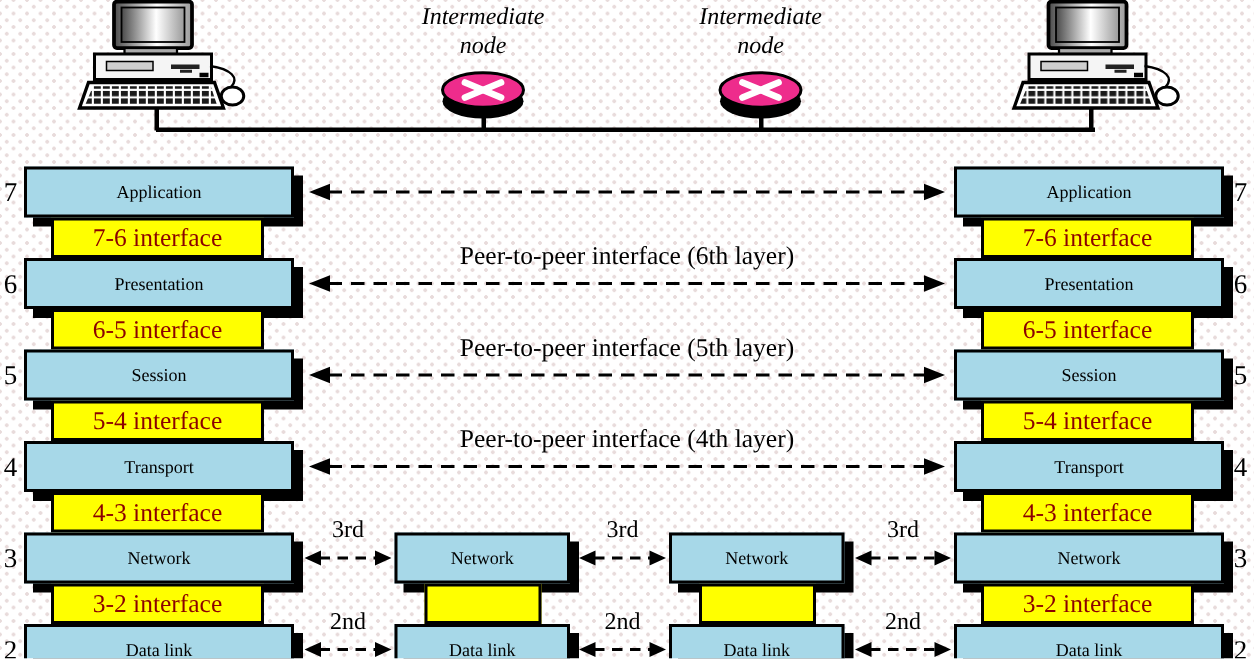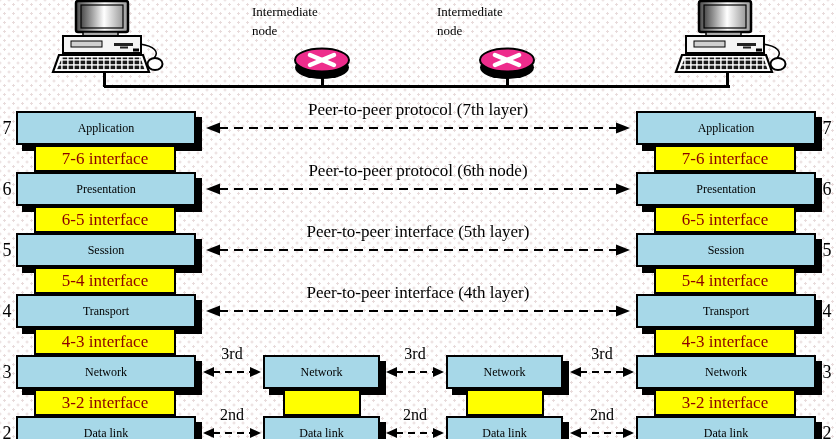--- a/index.html
+++ b/index.html
@@ -37,22 +37,22 @@
   }
   .peer-label{
     position:absolute;left:206px;width:424px;height:20px;
     text-align:center;font-size:17px;line-height:20px;z-index:4;
   }
   .hop-label{
     position:absolute;width:50px;height:18px;text-align:center;
     font-size:16px;line-height:18px;z-index:4;
   }
   .node-label{
-    position:absolute;width:140px;font-size:13px;
-    line-height:19px;z-index:4;
+    position:absolute;width:140px;text-align:center;font-size:16px;
+    line-height:19px;z-index:4;font-style:italic;
   }
   .wire{position:absolute;background:#000;z-index:1;}
   svg{display:block;}
   .arrow-svg{position:absolute;z-index:2;}
   .art{position:absolute;z-index:2;}
 </style>
 </head>
 <body>
 
 <div id="stage">
@@ -238,22 +238,21 @@
     <div class="shadow" style="left:452px;top:422px;"></div>
     <div class="yellow-box" style="left:466px;top:389px;"></div>
     <div class="blue-box" style="left:446px;top:355px;">
         <span>Network</span>
       </div>
     <div class="blue-box" style="left:446px;top:416px;">
         <span>Data link</span>
       </div>
   </div>
 
-  <div class="peer-label" style="top:100px;">Peer-to-peer protocol (7th layer)</div>
-  <div class="peer-label" style="top:161px;">Peer-to-peer protocol (6th node)</div>
+  <div class="peer-label" style="top:161px;">Peer-to-peer interface (6th layer)</div>
   <div class="peer-label" style="top:222px;">Peer-to-peer interface (5th layer)</div>
   <div class="peer-label" style="top:283px;">Peer-to-peer interface (4th layer)</div>
 
   <svg class="arrow-svg" style="left:206px;top:120px;" width="424" height="16">
     <line x1="13" y1="8" x2="411" y2="8" stroke="#000" stroke-width="2" stroke-dasharray="9,6"></line>
     <polygon points="0,8 14,2.5 14,13.5" fill="#000"></polygon>
       <polygon points="424,8 410,2.5 410,13.5" fill="#000"></polygon>
   </svg>
   <svg class="arrow-svg" style="left:206px;top:181px;" width="424" height="16">
     <line x1="13" y1="8" x2="411" y2="8" stroke="#000" stroke-width="2" stroke-dasharray="9,6"></line>

